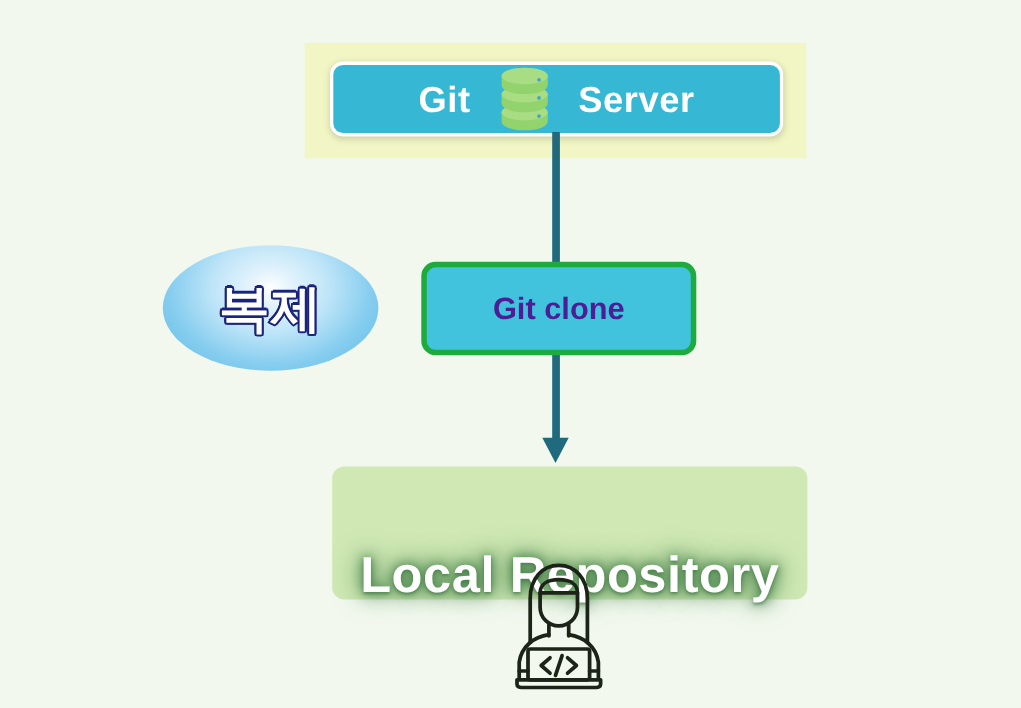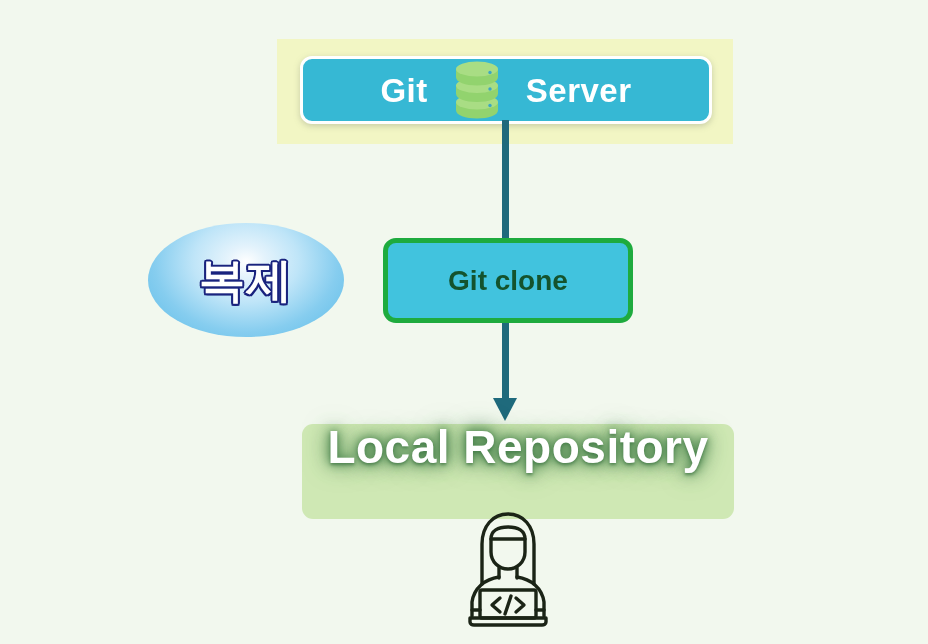--- a/index.html
+++ b/index.html
@@ -112,37 +112,37 @@
     height: 85px;
     background: #41c3de;
     border: 5px solid #1eab3e;
     border-radius: 13px;
     box-sizing: border-box;
     display: flex;
     align-items: center;
     justify-content: center;
   }
   #clone-label {
-    color: #14532d;
+    color: #4c1d95;
     font-size: 28px;
     font-weight: bold;
     line-height: 1;
   }
 
   
   #repo-box {
     position: absolute;
     left: 302px;
     top: 424px;
     width: 432px;
-    height: 95px;
+    height: 121px;
     background: #cfe8b4;
     border-radius: 11px;
     display: flex;
-    align-items: flex-start;
+    align-items: flex-end;
     justify-content: center;
   }
   #repo-label {
     color: #ffffff;
     font-size: 46px;
     font-weight: bold;
     line-height: 1;
     letter-spacing: 0.5px;
     text-shadow:
       0 0 10px #3f7a45,

